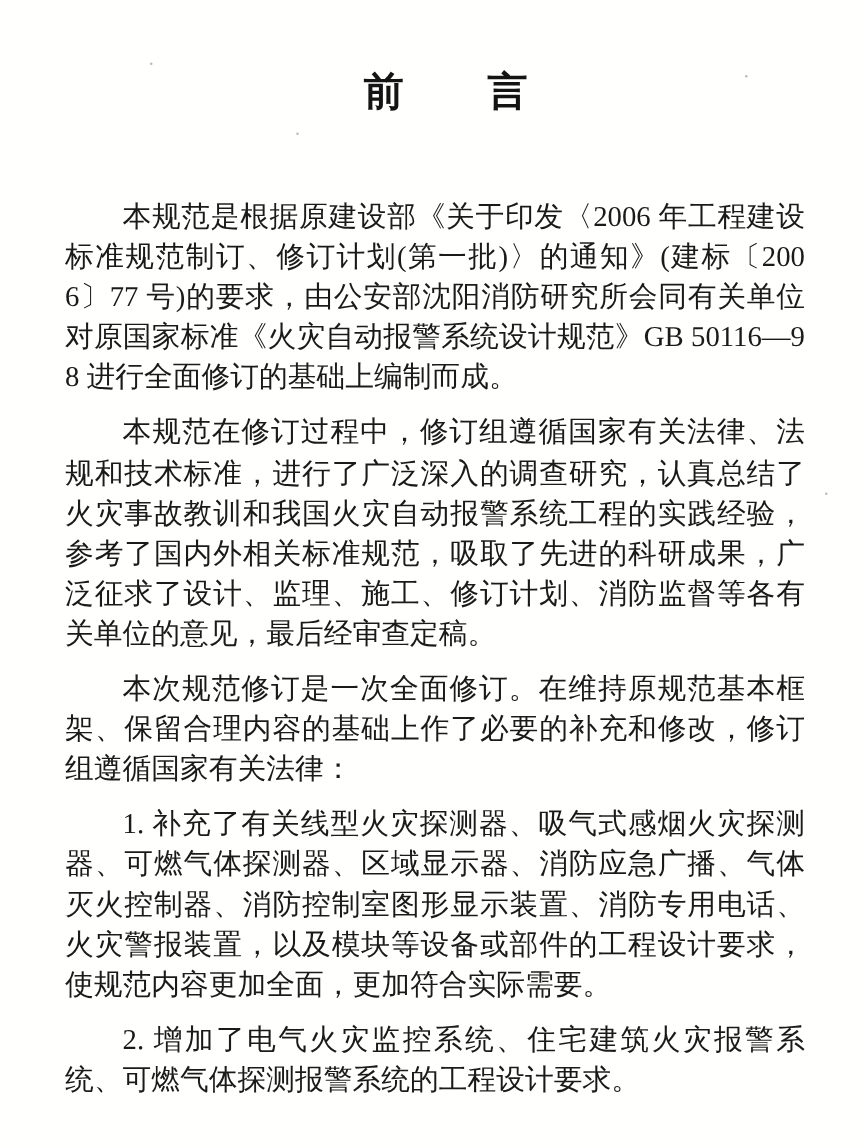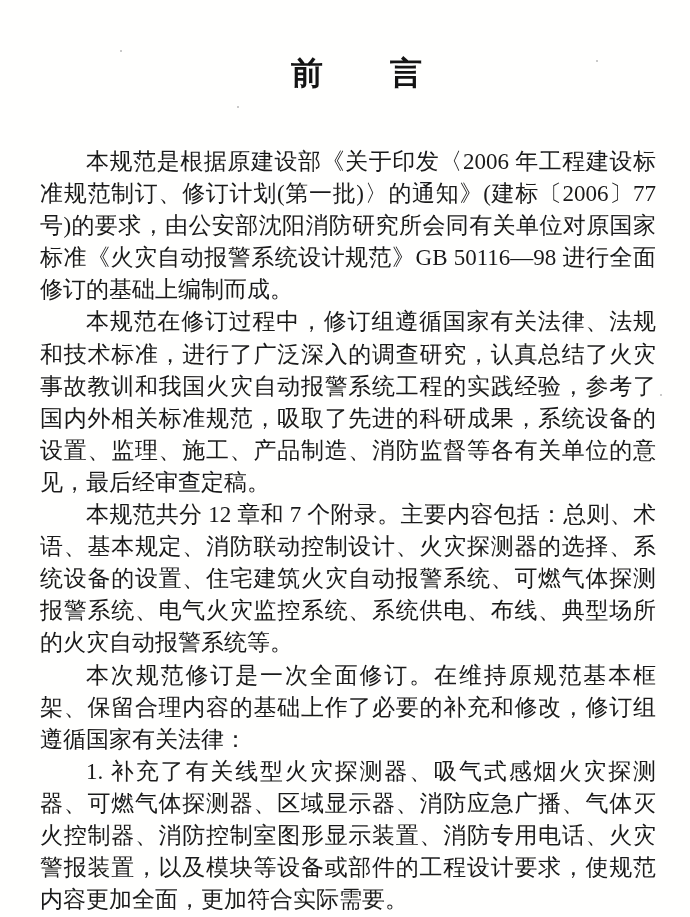--- a/index.html
+++ b/index.html
@@ -33,21 +33,21 @@
     position: absolute;
     top: 146px;
     left: 40px;
     width: 616px;
     font-size: 23px;
     line-height: 32.1px;
     text-align: justify;
     text-justify: inter-ideograph;
   }
   .para {
-    margin: 0;
+    margin: 12px;
     text-indent: 2em;
     word-break: break-all;
   }
   
   .speckle {
     position: absolute;
     width: 2px;
     height: 2px;
     background: #b9b9b9;
     border-radius: 50%;
@@ -58,22 +58,21 @@
   .sp4 { left: 660px; top: 394px; }
 </style>
 </head>
 <body>
 
 <div class="page">
   <h1 class="title">前　　言</h1>
 
   <div class="body-text">
     <p class="para">本规范是根据原建设部《关于印发〈2006 年工程建设标准规范制订、修订计划(第一批)〉的通知》(建标〔2006〕77 号)的要求，由公安部沈阳消防研究所会同有关单位对原国家标准《火灾自动报警系统设计规范》GB 50116—98 进行全面修订的基础上编制而成。</p>
-    <p class="para">本规范在修订过程中，修订组遵循国家有关法律、法规和技术标准，进行了广泛深入的调查研究，认真总结了火灾事故教训和我国火灾自动报警系统工程的实践经验，参考了国内外相关标准规范，吸取了先进的科研成果，系统设备的设置、监理、施工、产品制造、消防监督等各有关单位的意见，最后经审查定稿。</p>
-    <p class="para">本规范共分 12 章和 7 个附录。主要内容包括：总则、术语、基本规定、消防联动控制设计、火灾探测器的选择、系统设备的设置、住宅建筑火灾自动报警系统、可燃气体探测报警系统、电气火灾监控系统、系统供电、布线、典型场所的火灾自动报警系统等。</p>
+    <p class="para">本规范在修订过程中，修订组遵循国家有关法律、法规和技术标准，进行了广泛深入的调查研究，认真总结了火灾事故教训和我国火灾自动报警系统工程的实践经验，参考了国内外相关标准规范，吸取了先进的科研成果，广泛征求了设计、监理、施工、修订计划、消防监督等各有关单位的意见，最后经审查定稿。</p>
     <p class="para">本次规范修订是一次全面修订。在维持原规范基本框架、保留合理内容的基础上作了必要的补充和修改，修订组遵循国家有关法律：</p>
     <p class="para">1. 补充了有关线型火灾探测器、吸气式感烟火灾探测器、可燃气体探测器、区域显示器、消防应急广播、气体灭火控制器、消防控制室图形显示装置、消防专用电话、火灾警报装置，以及模块等设备或部件的工程设计要求，使规范内容更加全面，更加符合实际需要。</p>
     <p class="para">2. 增加了电气火灾监控系统、住宅建筑火灾报警系统、可燃气体探测报警系统的工程设计要求。</p>
   </div>
 
   <span class="speckle sp1"></span>
   <span class="speckle sp2"></span>
   <span class="speckle sp3"></span>
   <span class="speckle sp4"></span>
 </div>

